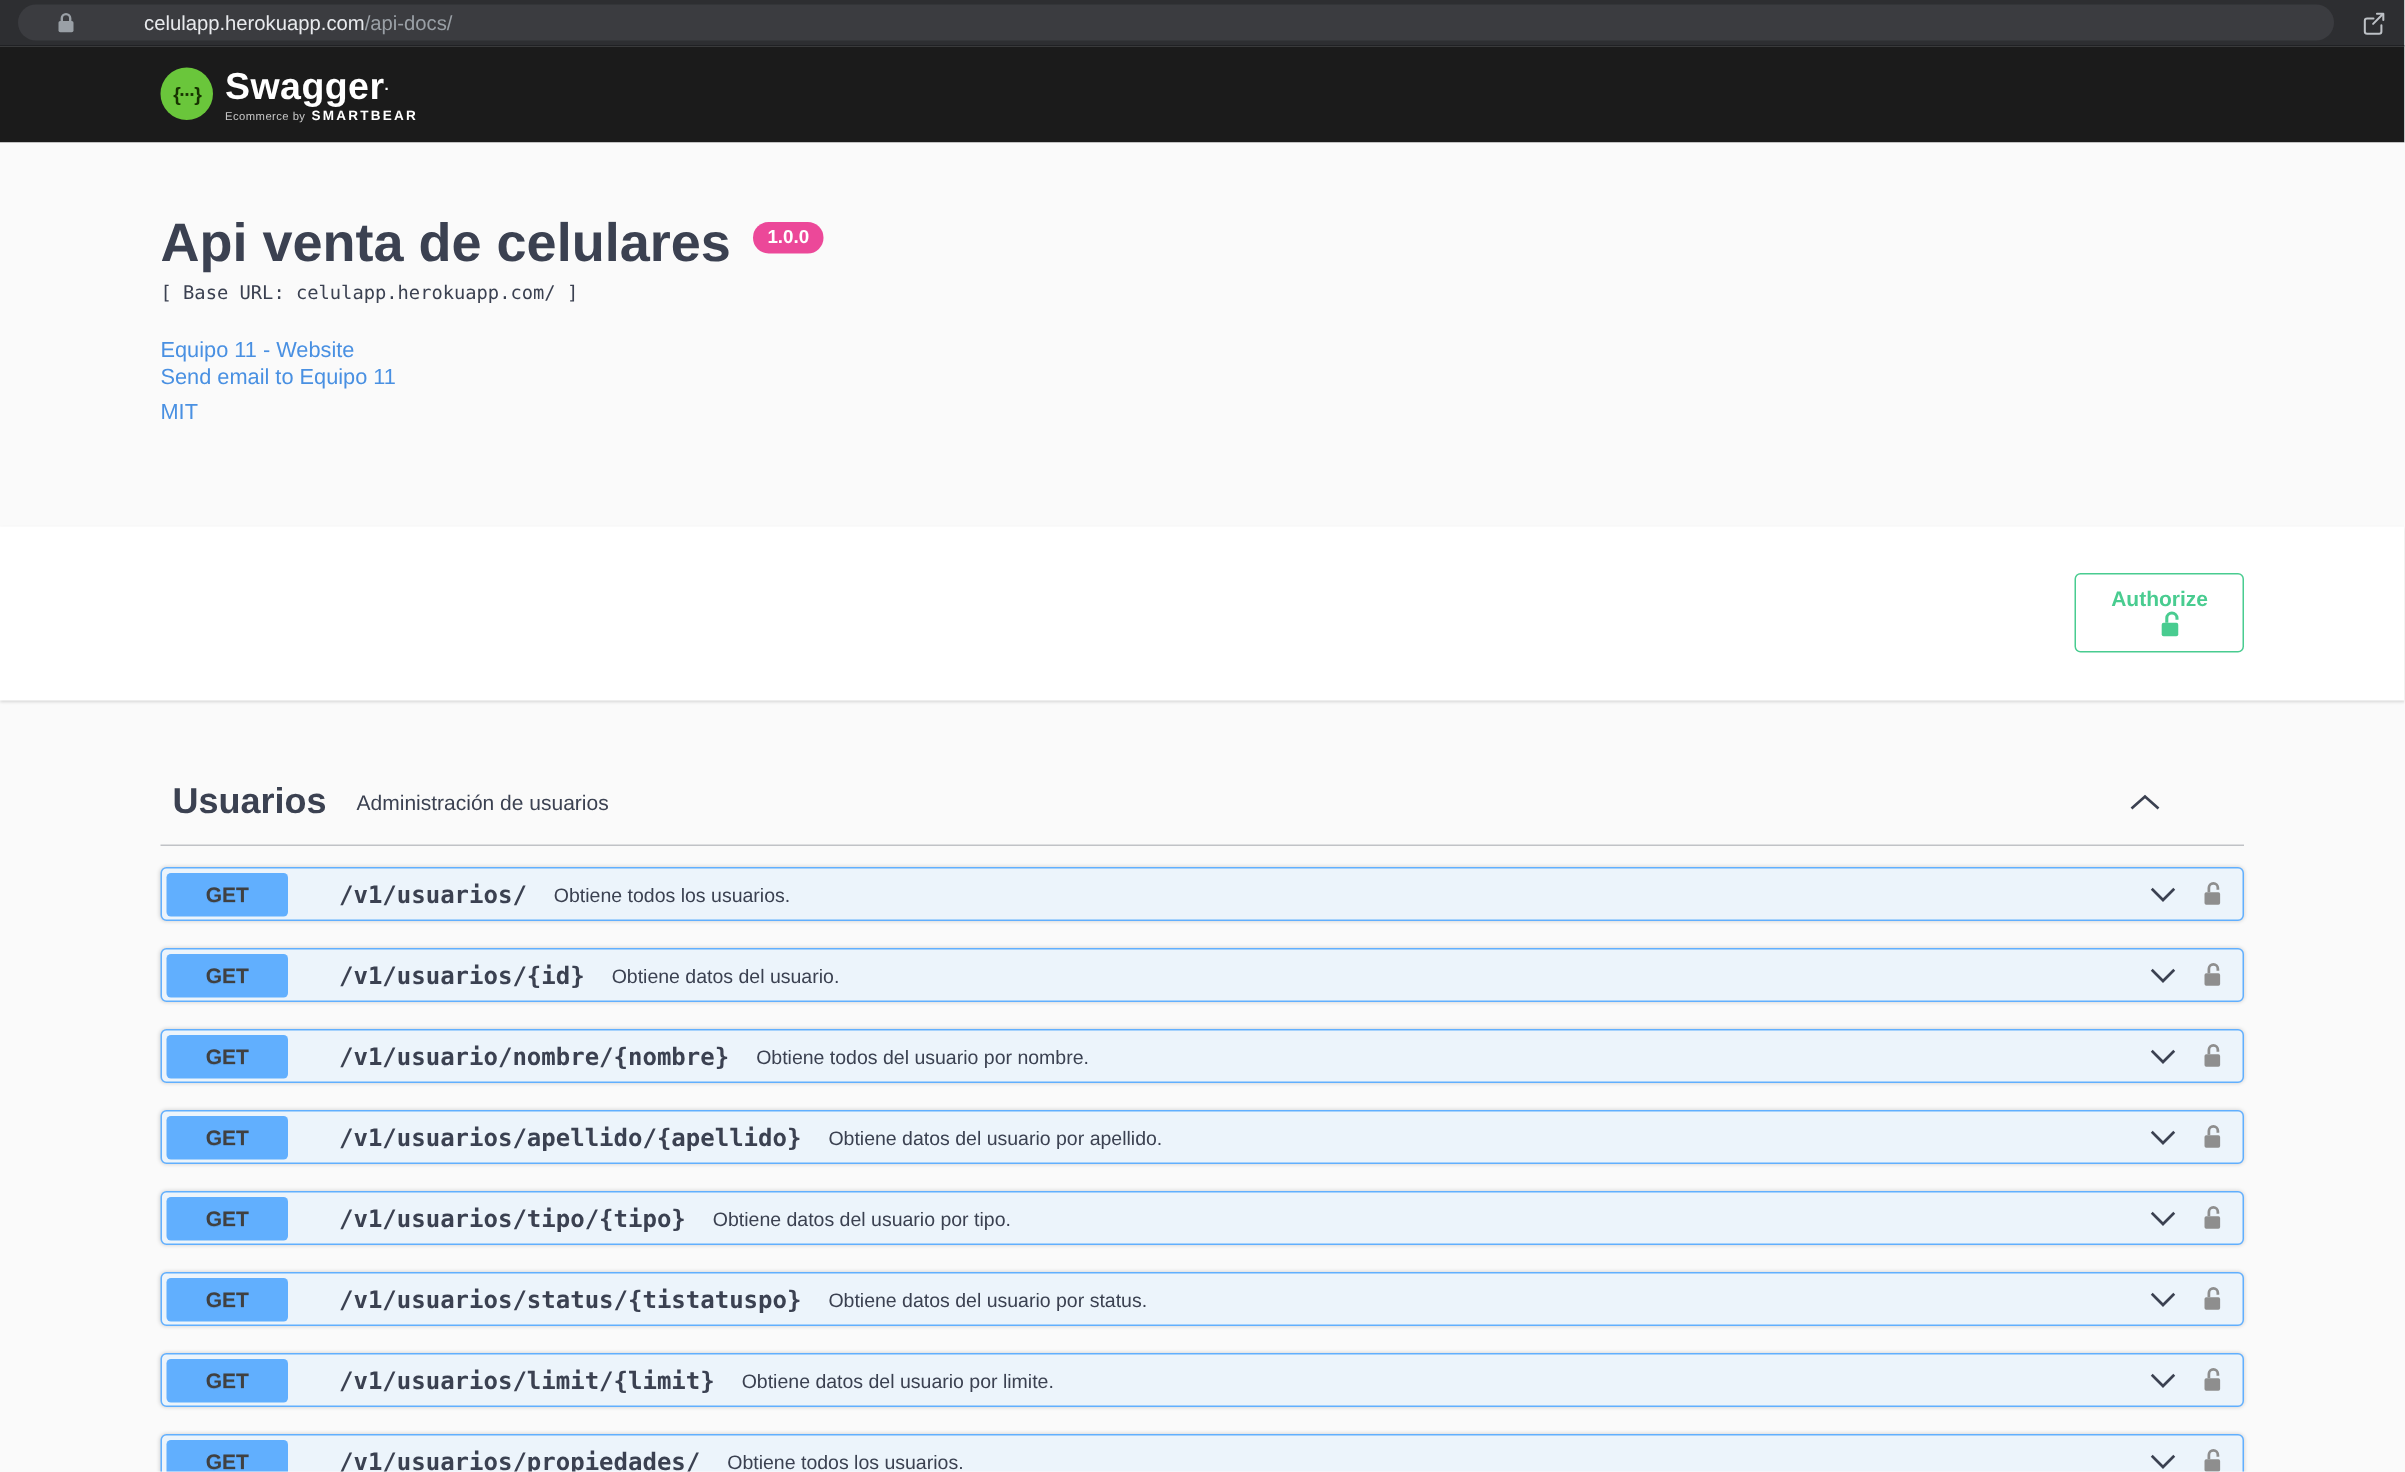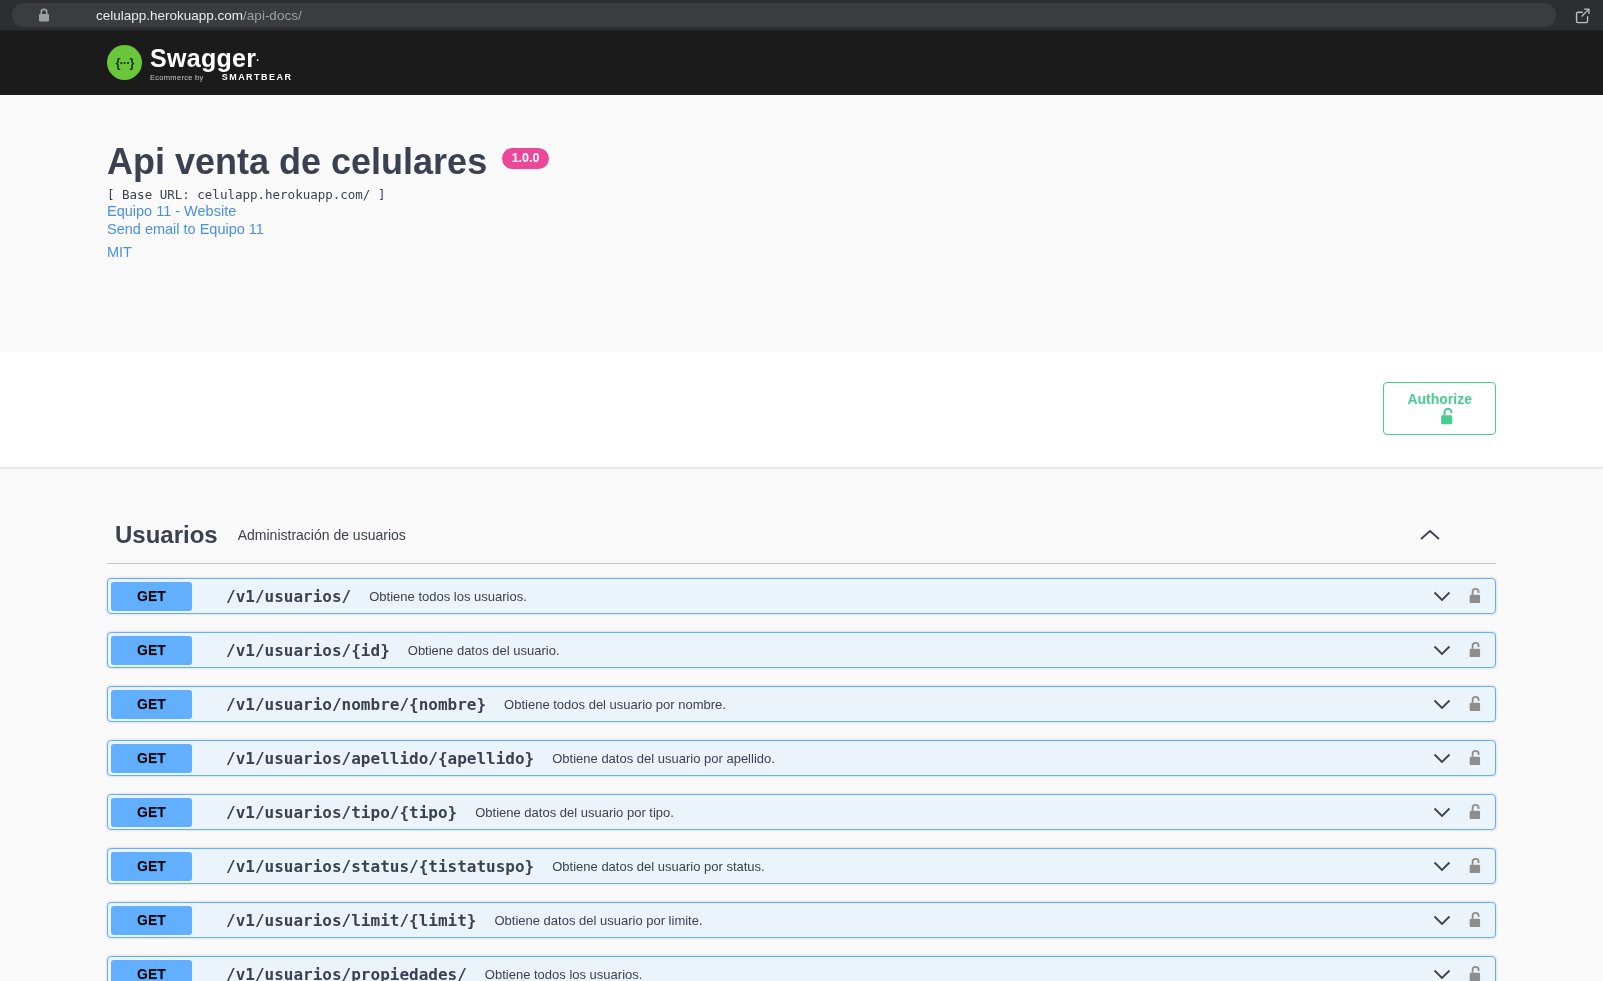--- a/index.html
+++ b/index.html
@@ -51,21 +51,21 @@
     color: #173300;
     font-weight: bold;
     font-size: 13px;
     letter-spacing: -1px;
     flex-shrink: 0;
   }
   .logo-text-block { margin-left: 8px; display: flex; flex-direction: column; }
   .logo-title { color: #ffffff; font-size: 25px; font-weight: bold; line-height: 26px; letter-spacing: .3px; }
   .logo-title .tm { font-size: 10px; vertical-align: bottom; }
   .logo-tagline { margin-top: 1px; font-size: 7.5px; color: #c9c9c9; letter-spacing: .3px; }
-  .logo-tagline .brand { color: #ffffff; font-weight: bold; font-size: 9px; letter-spacing: 1.5px; margin-left: 18px; }
+  .logo-tagline .brand { color: #ffffff; font-weight: bold; font-size: 9px; letter-spacing: 1.5px; margin-left: 4px; }
 
   
   .wrap { width: 1389px; margin: 0 auto; }
 
   
   .info-section { background: #fafafa; padding: 46px 0 0 0; height: 256px; }
   .api-title {
     font-size: 36px;
     font-weight: bold;
     color: #3b4151;
@@ -84,21 +84,21 @@
     top: -6px;
     margin-left: 10px;
   }
   .base-url {
     font-family: "DejaVu Sans Mono", monospace;
     font-size: 12.5px;
     color: #3b4151;
     margin-top: 4px;
   }
   .api-desc { margin-top: 27px; font-size: 14px; color: #3b4151; }
-  .link-list { font-size: 14.5px; line-height: 18px; }
+  .link-list { margin-top: 23px; font-size: 14.5px; line-height: 18px; }
   .link-list a { color: #4990e2; text-decoration: none; display: inline-block; }
   .license-link { margin-top: 5px; }
 
   
   .scheme-container {
     background: #ffffff;
     box-shadow: 0 1px 2px 0 rgba(0,0,0,.15);
     padding: 31px 0 32px 0;
   }
   .scheme-inner { display: flex; }
@@ -144,21 +144,21 @@
     margin-bottom: 18px;
     padding: 0 12px 0 3px;
     cursor: pointer;
   }
   .method-badge {
     width: 81px;
     height: 29px;
     line-height: 29px;
     background: #61affe;
     border-radius: 3px;
-    color: #000000;
+    color: #404040;
     font-weight: bold;
     font-size: 14px;
     text-align: center;
     text-shadow: 0 1px 0 rgba(0,0,0,.1);
     flex-shrink: 0;
   }
   .op-path {
     margin-left: 34px;
     font-family: "DejaVu Sans Mono", monospace;
     font-weight: bold;

